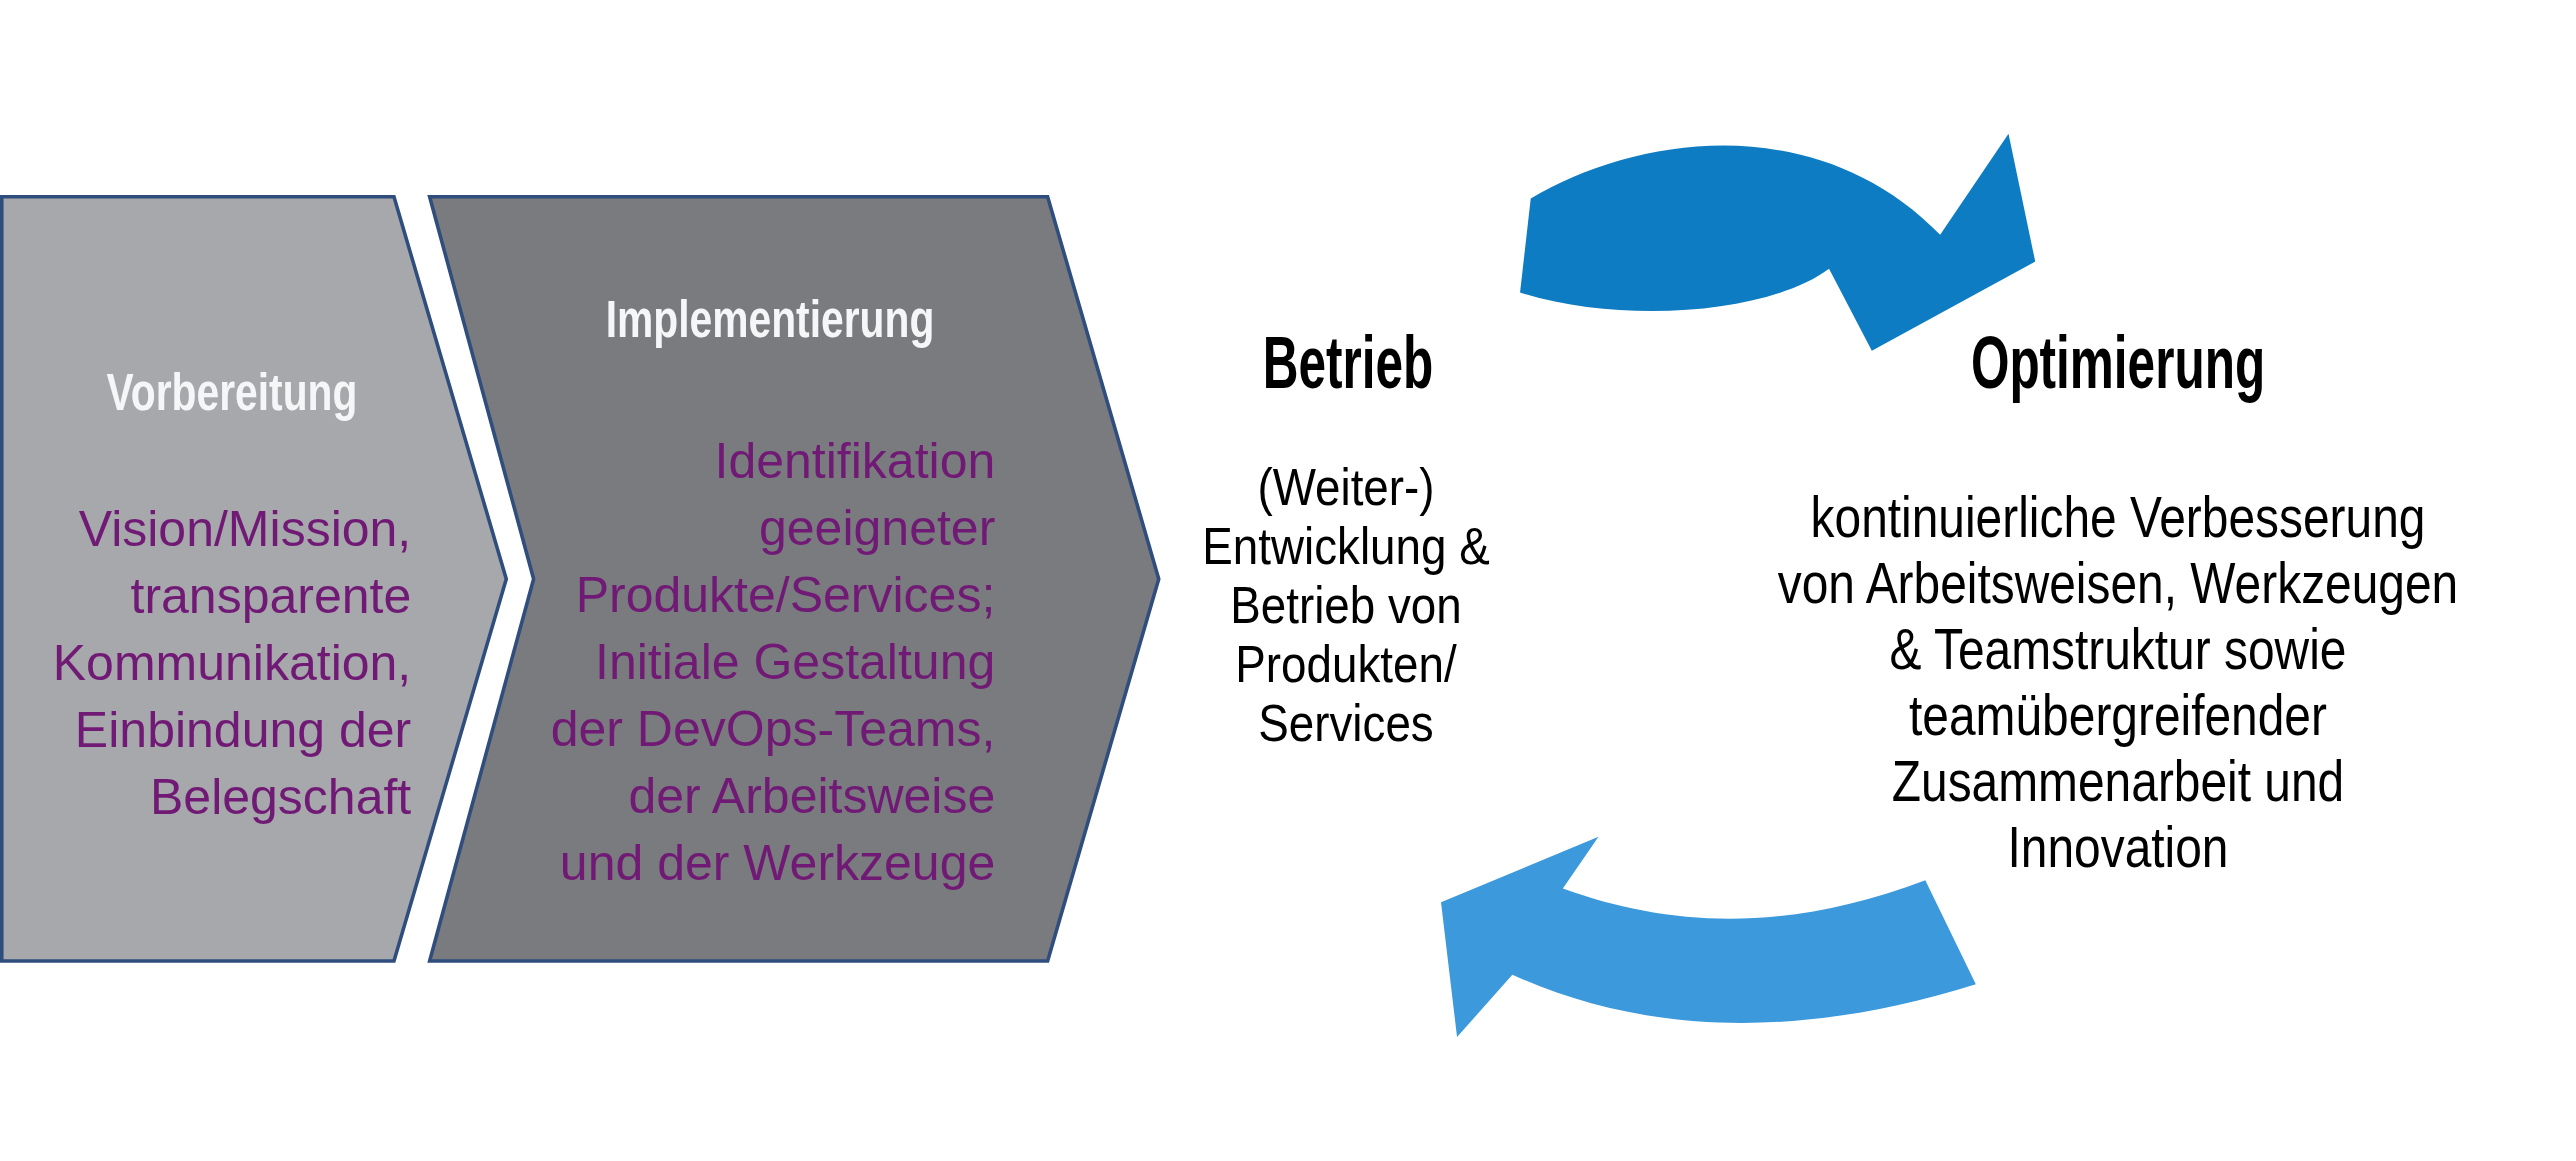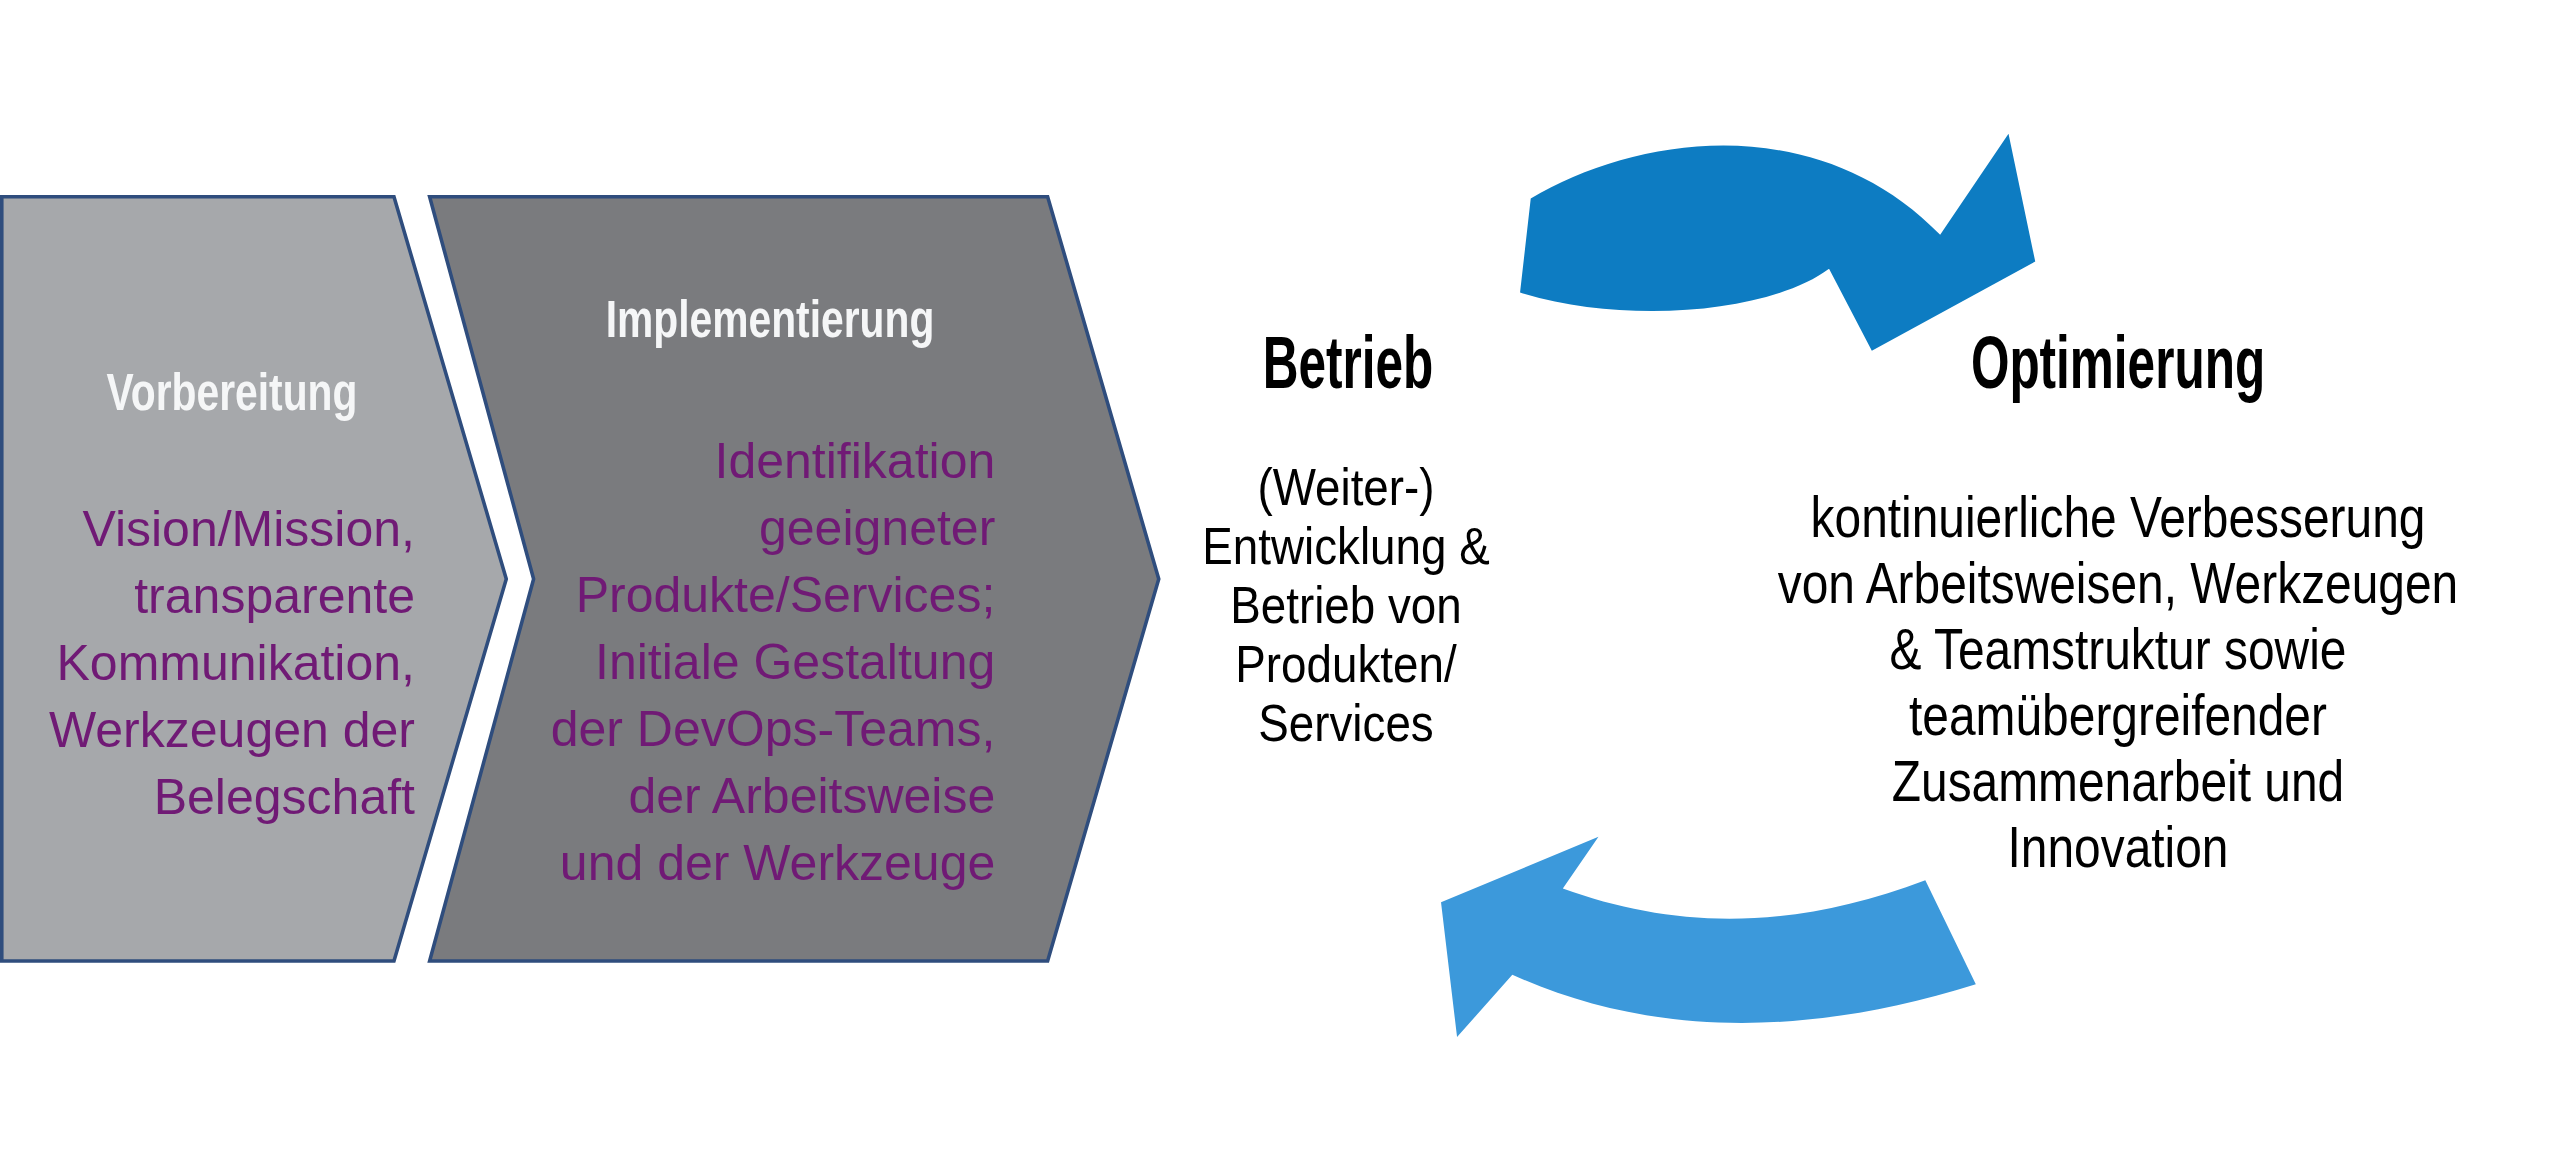--- a/index.html
+++ b/index.html
@@ -89,21 +89,21 @@
              L 2452 1745
              L 2545 1640
              C 2760 1738, 3020 1752, 3325 1656
              Z" fill="#3c99db"></path>
   </svg>
 
   <div class="chevron-title" style="left:232px; top:392px;">Vorbereitung</div>
   <div class="chevron-body" style="left:232px; top:496px;">Vision/Mission,
 transparente
 Kommunikation,
-Werkzeugen der
+Einbindung der
 Belegschaft</div>
 
   <div class="chevron-title" style="left:770px; top:319px;">Implementierung</div>
   <div class="chevron-body" style="left:773px; top:428px;">Identifikation
 geeigneter
 Produkte/Services;
 Initiale Gestaltung
 der DevOps-Teams,
 der Arbeitsweise
 und der Werkzeuge</div>

